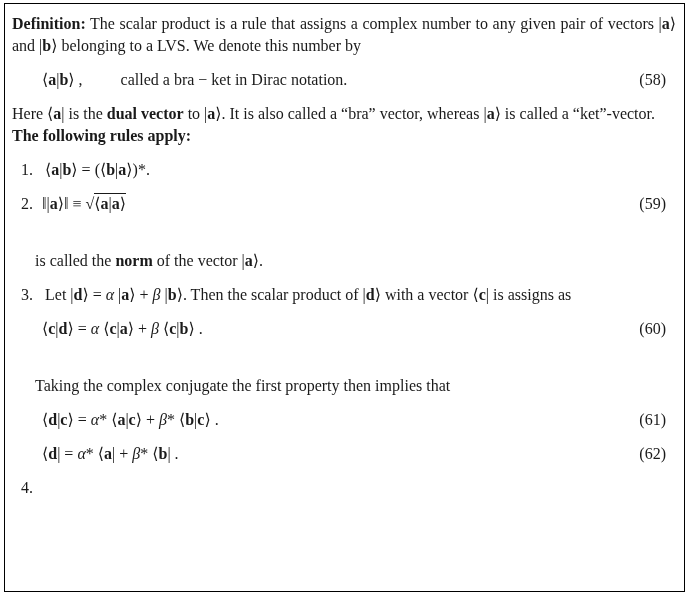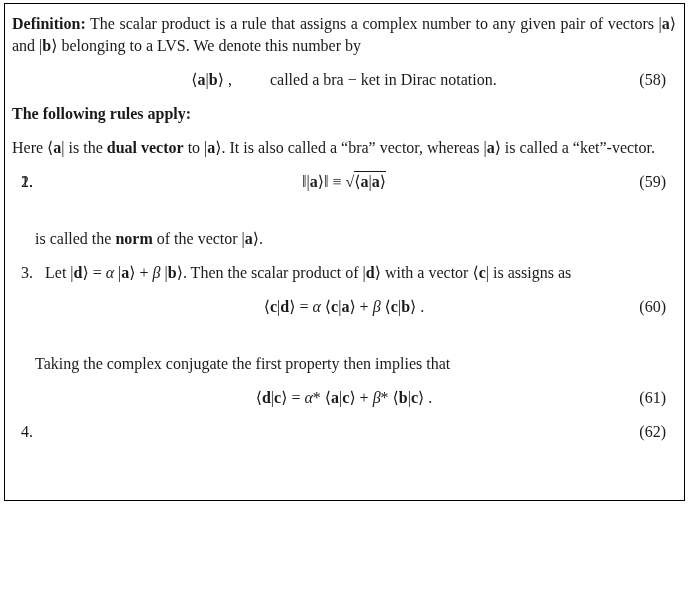--- a/index.html
+++ b/index.html
@@ -2,30 +2,30 @@
 <html><head>
 <meta charset="utf-8">
 <style>
   * { margin:0; padding:0; box-sizing:border-box; }
   html, body {
     width:689px; height:600px; background:#ffffff; overflow:hidden;
     font-family:"Liberation Serif","DejaVu Serif","DejaVu Sans",serif;
     font-size:16px; line-height:22px; color:#1a1a1a;
   }
   .frame {
-    position:absolute; left:4px; top:3px; width:681px; height:498px;
+    position:absolute; left:4px; top:3px; width:681px; height:589px;
     border:1.5px solid #000000; background:#ffffff;
     padding:9px 8px 8px 7px; overflow:hidden;
   }
   .blk { margin:12px 0; }
   .blk:first-child { margin-top:0; }
   .para { text-align:justify; }
   .tight { margin-bottom:0; }
   .heading { margin-top:0; }
-  .eq { position:relative; text-align:center; padding:0 30px; }
+  .eq { position:relative; padding:0 30px; }
   .eq-num { position:absolute; right:10px; top:0; }
   .item { position:relative; padding-left:33px; text-align:justify; }
   .item .marker { position:absolute; left:9px; top:0; }
   .cont { margin-left:23px; text-align:justify;margin-top:35px; }
   .sg-b { font-weight:bold; }
   .sg-i { font-style:italic; }
   .sg-v { border-top:1px solid #1a1a1a; padding-top:1px; }
   .sg-g { display:inline-block; width:38px; }
 </style>
 </head>
@@ -33,26 +33,27 @@
 
 <div class="frame">
 
   <p class="blk para"><span class="sg-b">Definition:</span><span> The scalar product is a rule that assigns a complex number to any given pair of vectors |</span><span class="sg-b">a</span><span>⟩ and |</span><span class="sg-b">b</span><span>⟩ belonging to a LVS. We denote this number by</span></p>
 
   <div class="blk eq">
     <span><span>⟨</span><span class="sg-b">a</span><span>|</span><span class="sg-b">b</span><span>⟩ ,</span><span class="sg-g"> </span><span>called a bra − ket in Dirac notation.</span></span>
     <span class="eq-num">(58)</span>
   </div>
 
+  <p class="blk para tight"><span>Here ⟨</span><span class="sg-b">a</span><span>| is the </span><span class="sg-b">dual vector</span><span> to |</span><span class="sg-b">a</span><span>⟩. It is also called a “bra” vector, whereas |</span><span class="sg-b">a</span><span>⟩ is called a “ket”-vector.</span></p>
+
   <p class="blk para heading"><span class="sg-b">The following rules apply:</span></p>
-
-  <p class="blk para tight"><span>Here ⟨</span><span class="sg-b">a</span><span>| is the </span><span class="sg-b">dual vector</span><span> to |</span><span class="sg-b">a</span><span>⟩. It is also called a “bra” vector, whereas |</span><span class="sg-b">a</span><span>⟩ is called a “ket”-vector.</span></p>
 
   <div class="blk item">
     <span class="marker">1.</span>
+    <span><span>⟨</span><span class="sg-b">a</span><span>|</span><span class="sg-b">b</span><span>⟩ = (⟨</span><span class="sg-b">b</span><span>|</span><span class="sg-b">a</span><span>⟩)*.</span></span>
   </div>
 
   <div class="blk item">
     <span class="marker">2.</span>
   </div>
 
   <div class="blk eq">
     <span><span>‖|</span><span class="sg-b">a</span><span>⟩‖ ≡ </span><span>√</span><span class="sg-v">⟨</span><span class="sg-b sg-v">a</span><span class="sg-v">|</span><span class="sg-b sg-v">a</span><span class="sg-v">⟩</span></span>
     <span class="eq-num">(59)</span>
   </div>
@@ -71,20 +72,21 @@
 
   <p class="blk cont"><span>Taking the complex conjugate the first property then implies that</span></p>
 
   <div class="blk eq">
     <span><span>⟨</span><span class="sg-b">d</span><span>|</span><span class="sg-b">c</span><span>⟩ = </span><span class="sg-i">α</span><span>* ⟨</span><span class="sg-b">a</span><span>|</span><span class="sg-b">c</span><span>⟩ + </span><span class="sg-i">β</span><span>* ⟨</span><span class="sg-b">b</span><span>|</span><span class="sg-b">c</span><span>⟩ .</span></span>
     <span class="eq-num">(61)</span>
   </div>
 
 
   <div class="blk eq">
+    <span><span>⟨</span><span class="sg-b">d</span><span>| = </span><span class="sg-i">α</span><span>* ⟨</span><span class="sg-b">a</span><span>| + </span><span class="sg-i">β</span><span>* ⟨</span><span class="sg-b">b</span><span>| .</span></span>
     <span class="eq-num">(62)</span>
   </div>
 
 
   <div class="blk item">
     <span class="marker">4.</span>
   </div>
 
 </div>
 

